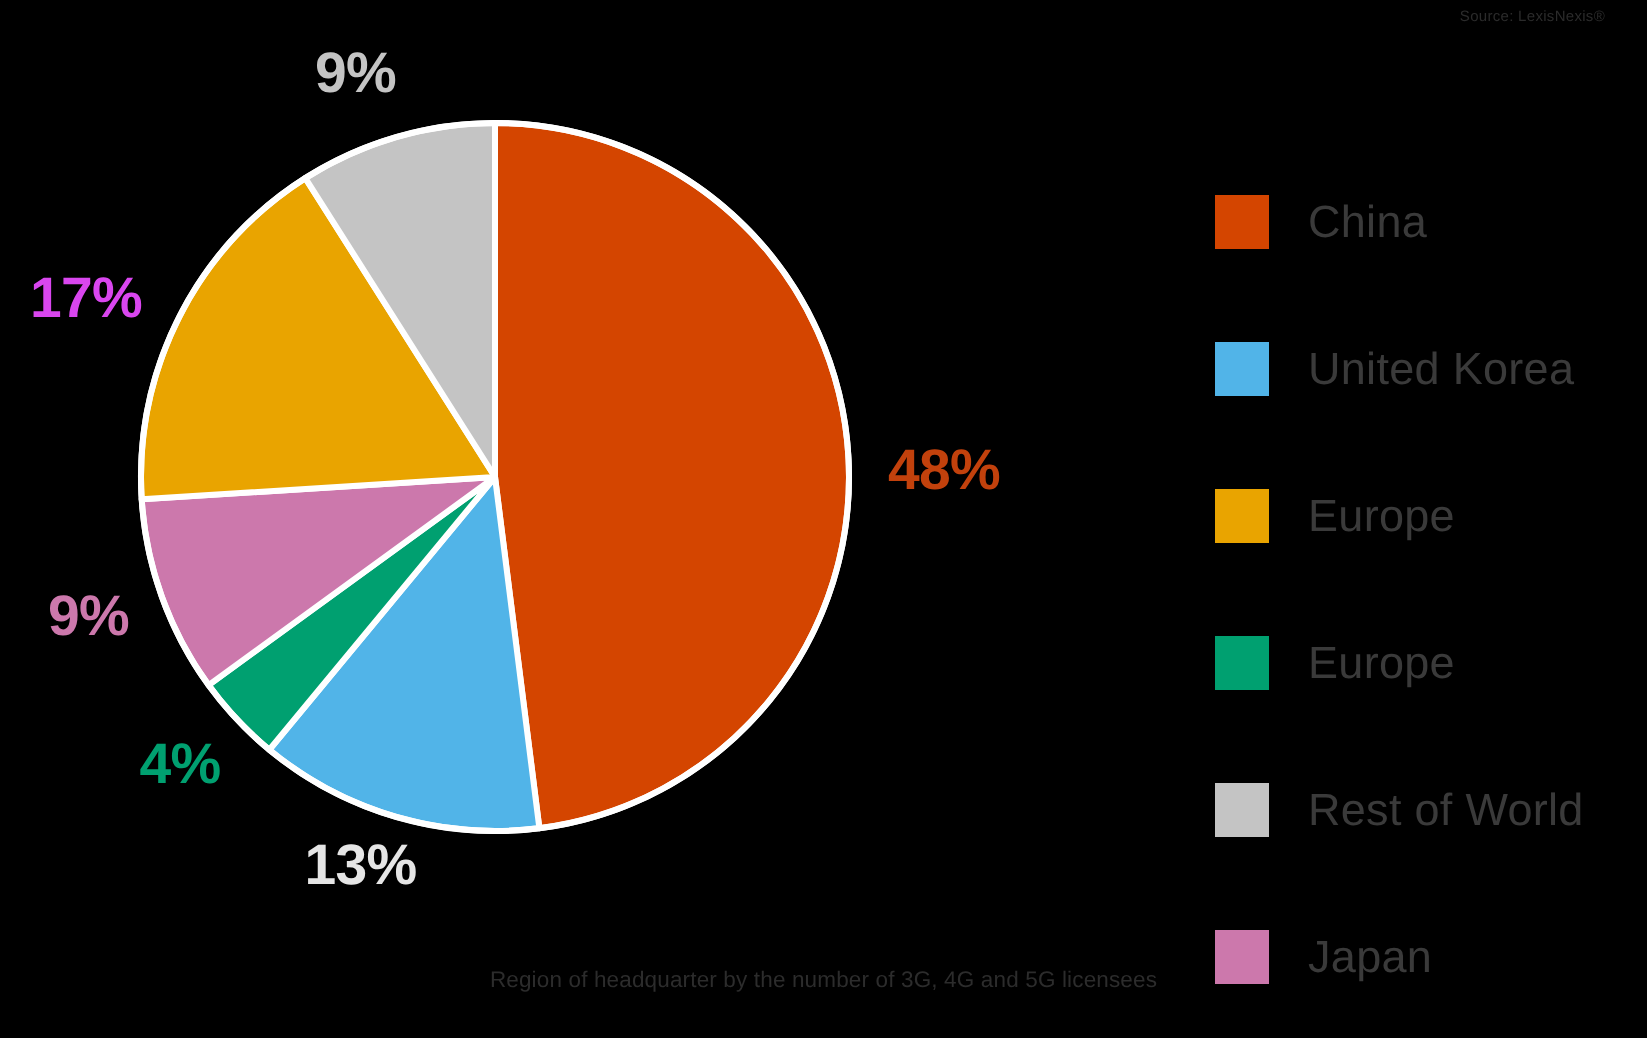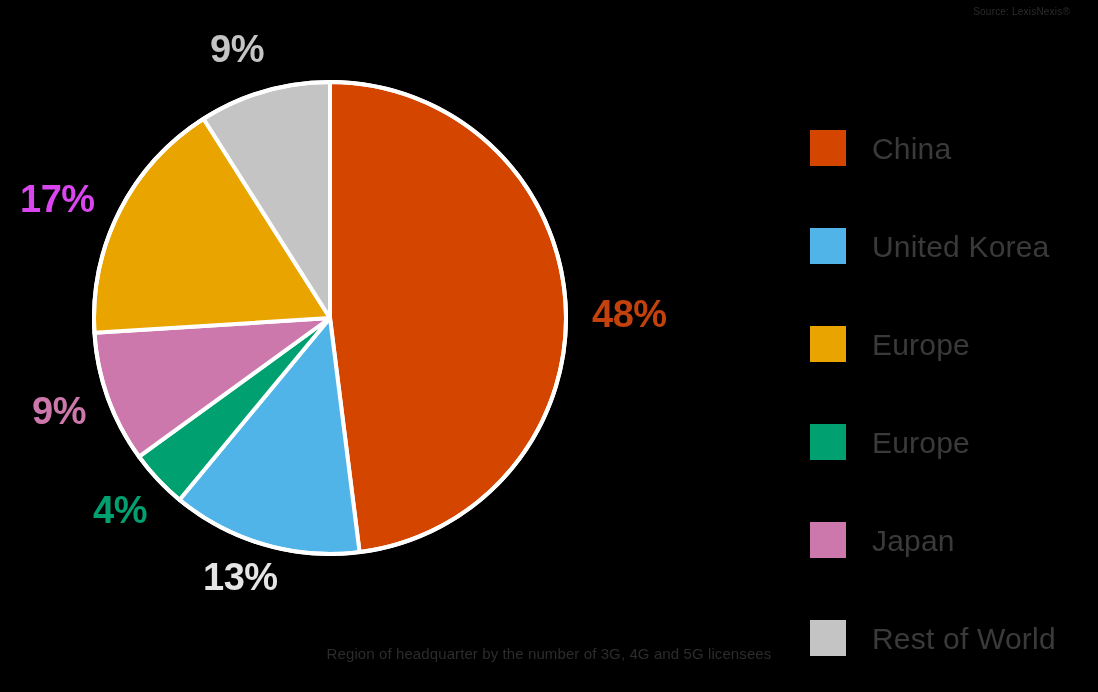--- a/index.html
+++ b/index.html
@@ -121,22 +121,22 @@
   </div>
   <div class="legend-item">
     <span class="legend-swatch" style="background: rgb(233, 164, 0);"></span>
     <span class="legend-label">Europe</span>
   </div>
   <div class="legend-item">
     <span class="legend-swatch" style="background: rgb(0, 160, 112);"></span>
     <span class="legend-label">Europe</span>
   </div>
   <div class="legend-item">
+    <span class="legend-swatch" style="background: rgb(196, 196, 196);"></span>
+    <span class="legend-label">Rest of World</span>
+  </div>
+  <div class="legend-item">
     <span class="legend-swatch" style="background: rgb(204, 120, 172);"></span>
     <span class="legend-label">Japan</span>
-  </div>
-  <div class="legend-item">
-    <span class="legend-swatch" style="background: rgb(196, 196, 196);"></span>
-    <span class="legend-label">Rest of World</span>
   </div>
 </div>
 
 <div id="caption">Region of headquarter by the number of 3G, 4G and 5G licensees</div>
 
 </body></html>

